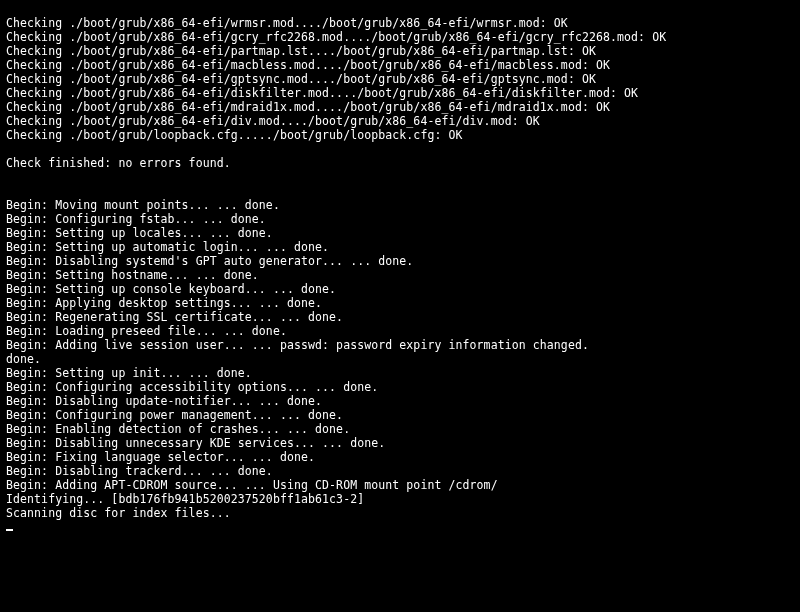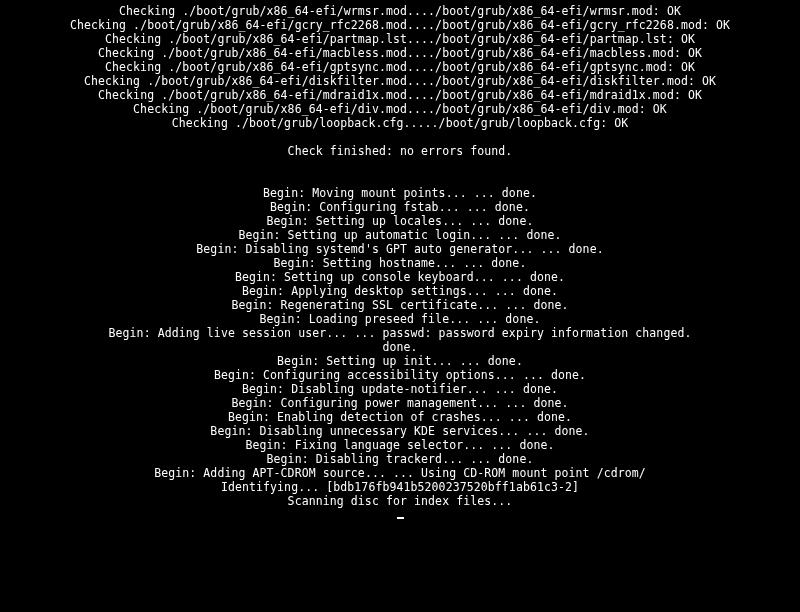--- a/index.html
+++ b/index.html
@@ -8,24 +8,23 @@
     background: #000;
     width: 800px;
     height: 612px;
     overflow: hidden;
   }
   .terminal {
     font-family: "DejaVu Sans Mono", "Liberation Mono", "Courier New", monospace;
     font-size: 11.5px;
     line-height: 14px;
     color: #fff;
-    padding: 4px 6px 0 6px;
+    padding: 16px 6px 0 6px;
     white-space: pre;
     letter-spacing: 0.1px;
-    text-align: center;
   }
   .line { display: block; }
   .cursor {
     display: inline-block;
     width: 7px;
     height: 2px;
     background: #fff;
     vertical-align: baseline;
     margin-top: 2px;
   }

